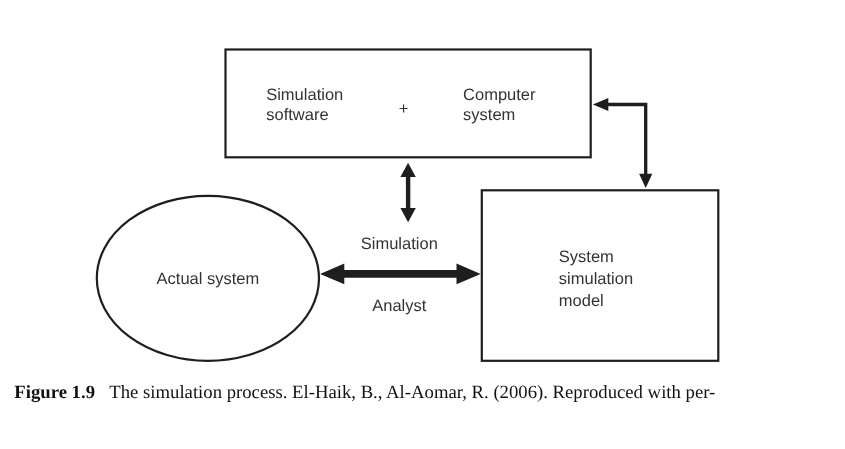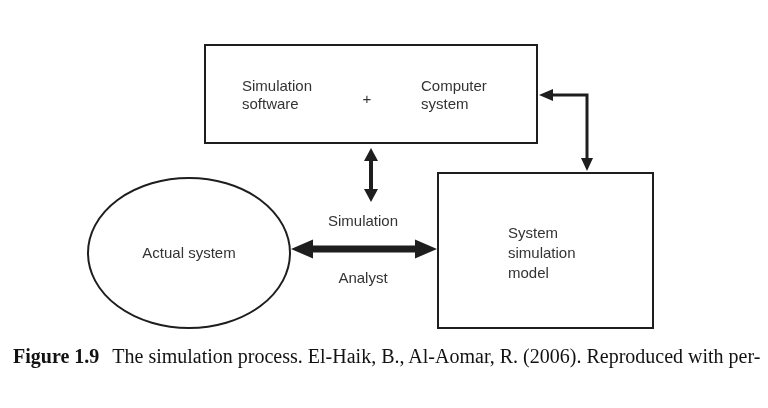--- a/index.html
+++ b/index.html
@@ -22,21 +22,21 @@
     font-family:"Liberation Sans",sans-serif;
     font-size:15px;
     fill:var(--text);
   }
   .arrowfill{fill:var(--ink);stroke:none;}
   .arrowline{fill:none;stroke:var(--ink);}
   .caption{
     position:absolute;
     left:13px;top:344px;width:745px;
     font-family:"Liberation Serif",serif;
-    font-size:20px;
+    font-size:17px;
     line-height:25px;
     color:#121212;
   }
   .cap-line{display:block;white-space:nowrap;}
   .cap-figlabel{font-weight:bold;margin-right:13px;}
 </style>
 </head>
 <body>
 
 <div class="page">

